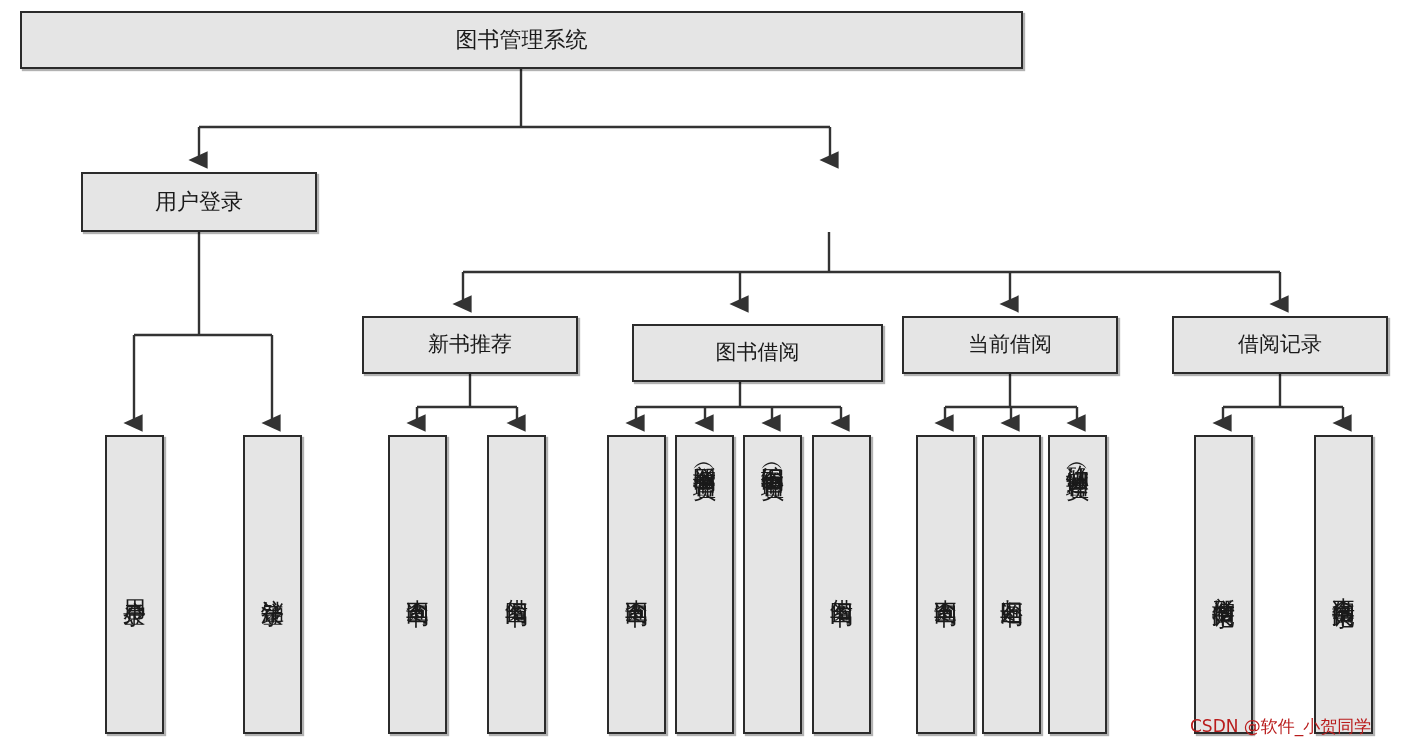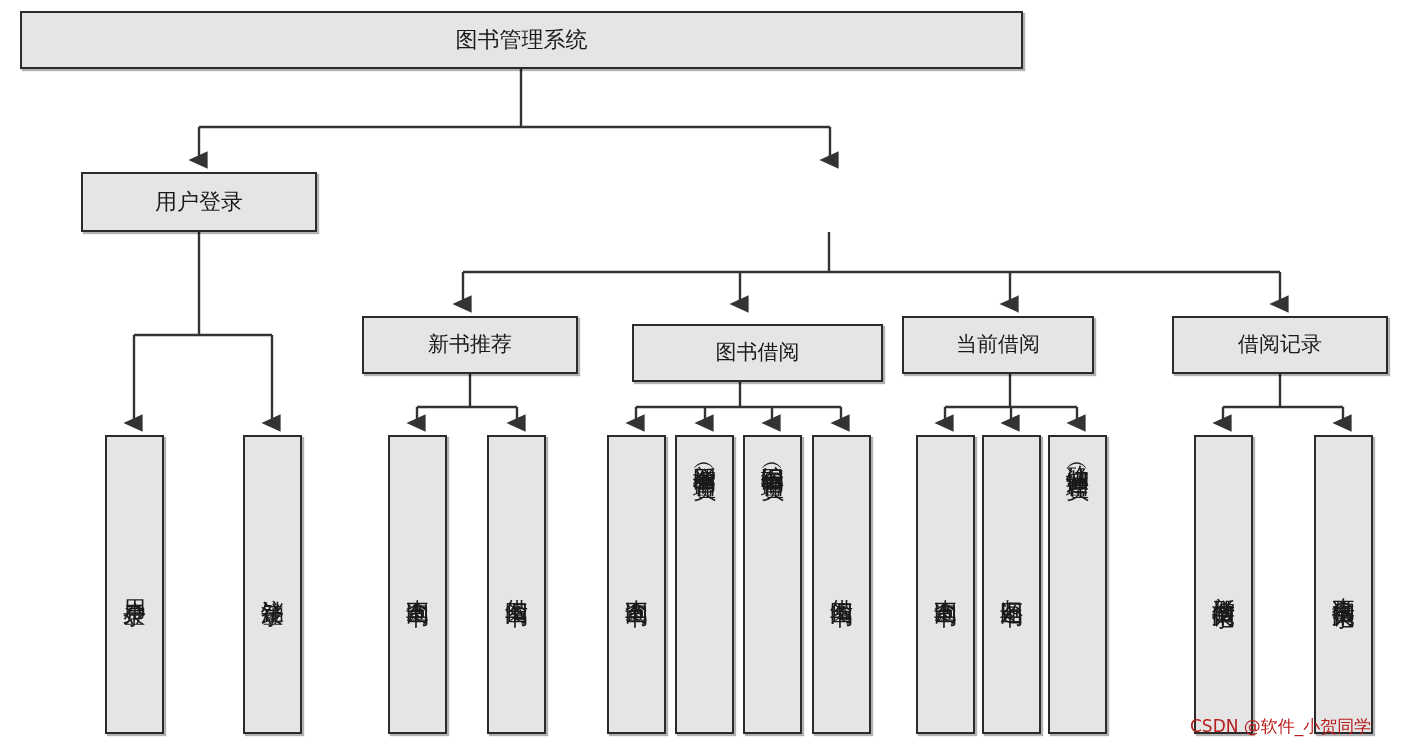--- a/index.html
+++ b/index.html
@@ -148,21 +148,21 @@
   <div class="node-box horizontal level1" id="node-l1-0" style="left: 81px; top: 172px; width: 236px; height: 60px;">
     <span class="node-label">用户登录</span>
   </div>
 
   <div class="node-box horizontal" id="node-l2-0" style="left: 362px; top: 316px; width: 216px; height: 58px;">
     <span class="node-label">新书推荐</span>
   </div>
   <div class="node-box horizontal" id="node-l2-1" style="left: 632px; top: 324px; width: 251px; height: 58px;">
     <span class="node-label">图书借阅</span>
   </div>
-  <div class="node-box horizontal" id="node-l2-2" style="left: 902px; top: 316px; width: 192px; height: 58px; align-items: center;">
+  <div class="node-box horizontal" id="node-l2-2" style="left: 902px; top: 316px; width: 216px; height: 58px; align-items: center;">
     <span class="node-label">当前借阅</span>
   </div>
   <div class="node-box horizontal" id="node-l2-3" style="left: 1172px; top: 316px; width: 216px; height: 58px; align-items: center;">
     <span class="node-label">借阅记录</span>
   </div>
 
   <div class="node-box vertical centered" id="node-leaf-0" style="left: 105px; top: 435px; width: 59px; height: 299px;">
     <span class="node-label">用户登录</span>
   </div>
   <div class="node-box vertical centered" id="node-leaf-1" style="left: 243px; top: 435px; width: 59px; height: 299px;">

